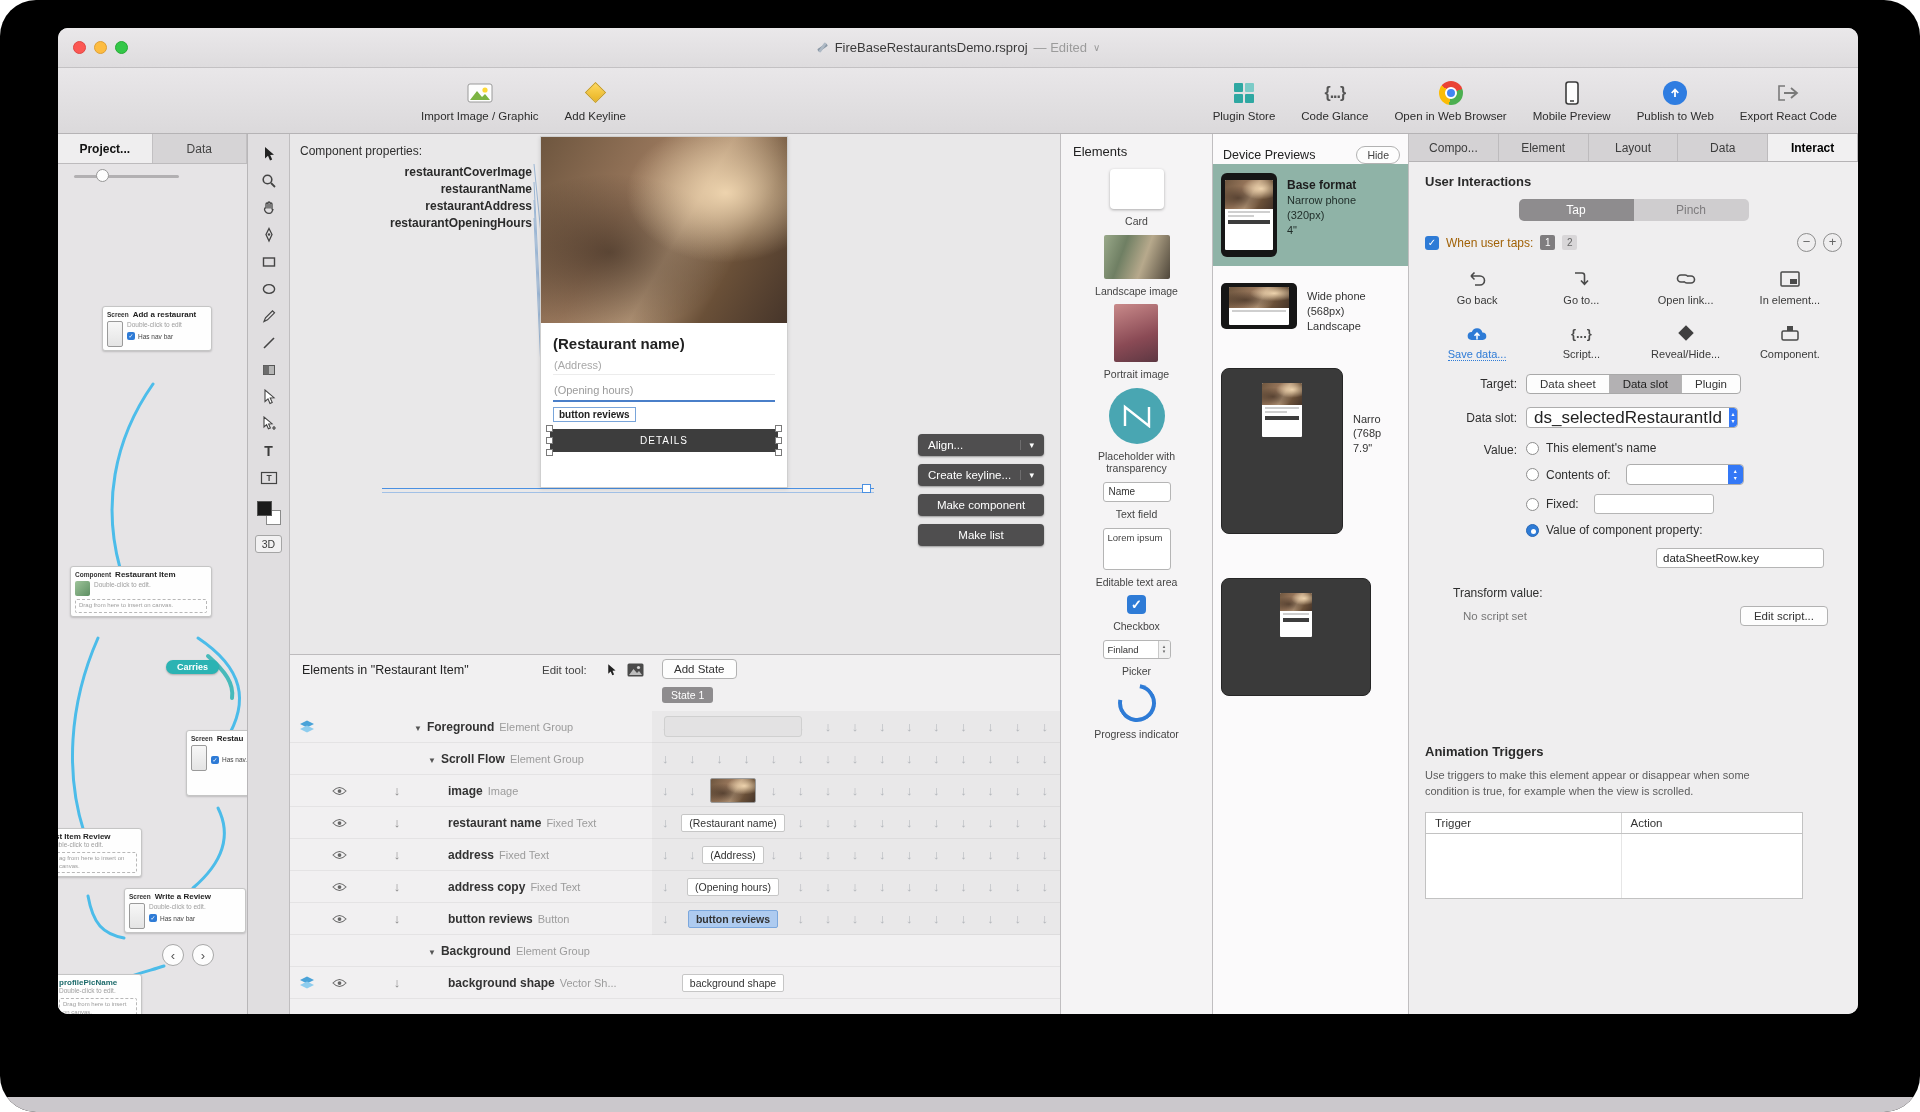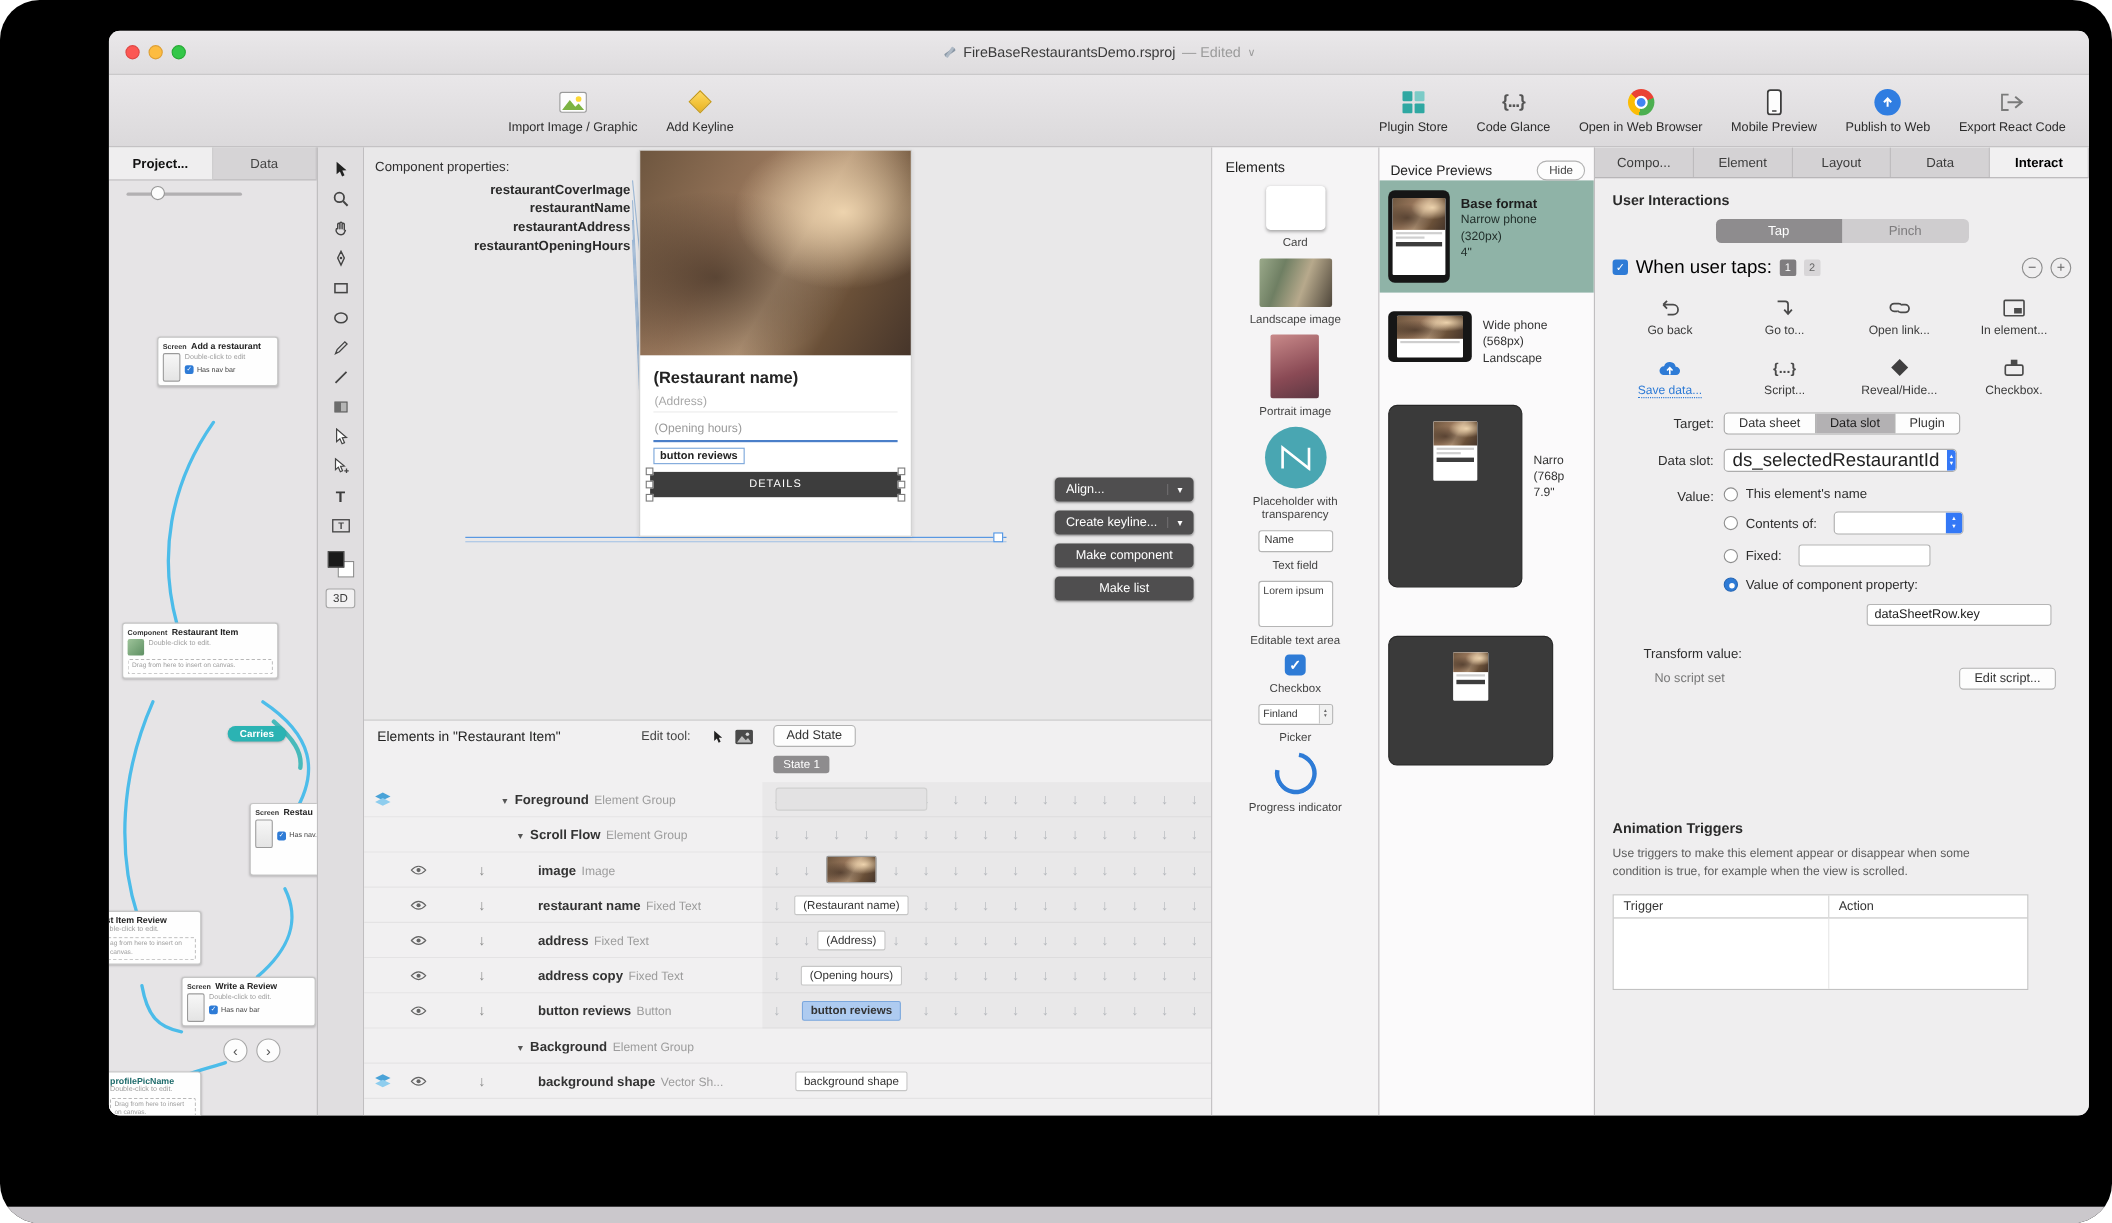--- a/index.html
+++ b/index.html
@@ -6,21 +6,21 @@
   html,body { background:#fff; }
   body { width:1920px; height:1112px; position:relative; overflow:hidden;
          font-family:"Liberation Sans", sans-serif; }
   .screen { position:absolute; inset:0; background:#000; border-radius:36px; overflow:hidden; }
   .desktop-strip { position:absolute; left:0; right:0; bottom:0; height:15px; background:#cbc8cc; }
 
   
   .window { position:absolute; left:58px; top:28px; width:1800px; height:986px;
             background:#ececec; border-radius:10px; overflow:hidden;
             box-shadow:0 0 0 1px rgba(0,0,0,.45), 0 22px 60px rgba(0,0,0,.6);
-            display:flex; flex-direction:column;margin-left:41px; }
+            display:flex; flex-direction:column; }
 
   
   .titlebar { height:40px; background:linear-gradient(#eae8ea,#dedcde); border-bottom:1px solid #c3c1c3;
               display:flex; align-items:center; position:relative; flex:0 0 auto; }
   .traffic { display:flex; gap:8px; margin-left:15px; }
   .light { width:13px; height:13px; border-radius:50%; }
   .light.red { background:#fc5753; border:1px solid #df4744; }
   .light.yellow { background:#fdbc40; border:1px solid #de9f34; }
   .light.green { background:#33c748; border:1px solid #27aa35; }
   .win-title { position:absolute; left:0; right:0; text-align:center; font-size:13px; color:#3a3a3a;
@@ -233,21 +233,21 @@
   .insp-tab.active { background:#f1f0f1; font-weight:bold; color:#000; }
   .insp-body { flex:1; padding:12px 16px 0; overflow:hidden; }
   .sec-title { font-size:13px; font-weight:bold; color:#2a2a2a; }
   .seg-gesture { display:flex; justify-content:center; margin:10px 0 2px; }
   .seg { width:115px; text-align:center; font-size:12px; padding:4px 0; }
   .seg.tap { background:#8e8c8e; color:#fff; border-radius:5px 0 0 5px; }
   .seg.pinch { background:#cfcdcf; color:#7e7c7e; border-radius:0 5px 5px 0; }
   .when-row { display:flex; align-items:center; gap:7px; margin-top:12px; }
   .cbx { width:14px; height:14px; background:#2e7bd6; border-radius:3px; color:#fff; font-size:10px;
          display:flex; align-items:center; justify-content:center; }
-  .when-label { font-size:17px; color:#000000; }
+  .when-label { font-size:12px; color:#a16207; }
   .tapnum { width:15px; height:15px; font-size:10px; text-align:center; line-height:15px; border-radius:2px; }
   .tapnum.on { background:#7f7d7f; color:#fff; }
   .tapnum.off { background:#d8d6d8; color:#666; }
   .round-btn { width:19px; height:19px; border:1.5px solid #8d8d8d; border-radius:50%; color:#666; font-size:13px;
                line-height:16px; text-align:center; }
   .round-btn.first { margin-left:auto; }
   .action-grid { display:grid; grid-template-columns:repeat(4,1fr); row-gap:16px; margin:16px 0 4px; }
   .action-item { display:flex; flex-direction:column; align-items:center; gap:4px; }
   .action-item .ai-ic { height:22px; display:flex; align-items:center; justify-content:center; }
   .action-item .ai-label { font-size:11px; color:#3a3a3a; white-space:nowrap; }
@@ -1017,21 +1017,21 @@
                 </div>
               <span class="ai-label">Reveal/Hide...</span>
             </div>
             <div class="action-item">
               <div class="ai-ic">
                   <svg width="24" height="20" viewBox="0 0 24 20">
                     <rect x="4" y="8" width="16" height="9" rx="1.5" fill="none" stroke="#4a4a4a" stroke-width="1.5"></rect>
                     <rect x="9" y="3" width="6" height="5" fill="#4a4a4a"></rect>
                   </svg>
                 </div>
-              <span class="ai-label">Checkbox.</span>
+              <span class="ai-label">Component.</span>
             </div>
           </div>
 
           <div class="frow">
             <label>Target:</label>
             <div class="seg3">
               <span>Data sheet</span>
               <span class="sel">Data slot</span>
               <span>Plugin</span>
             </div>

